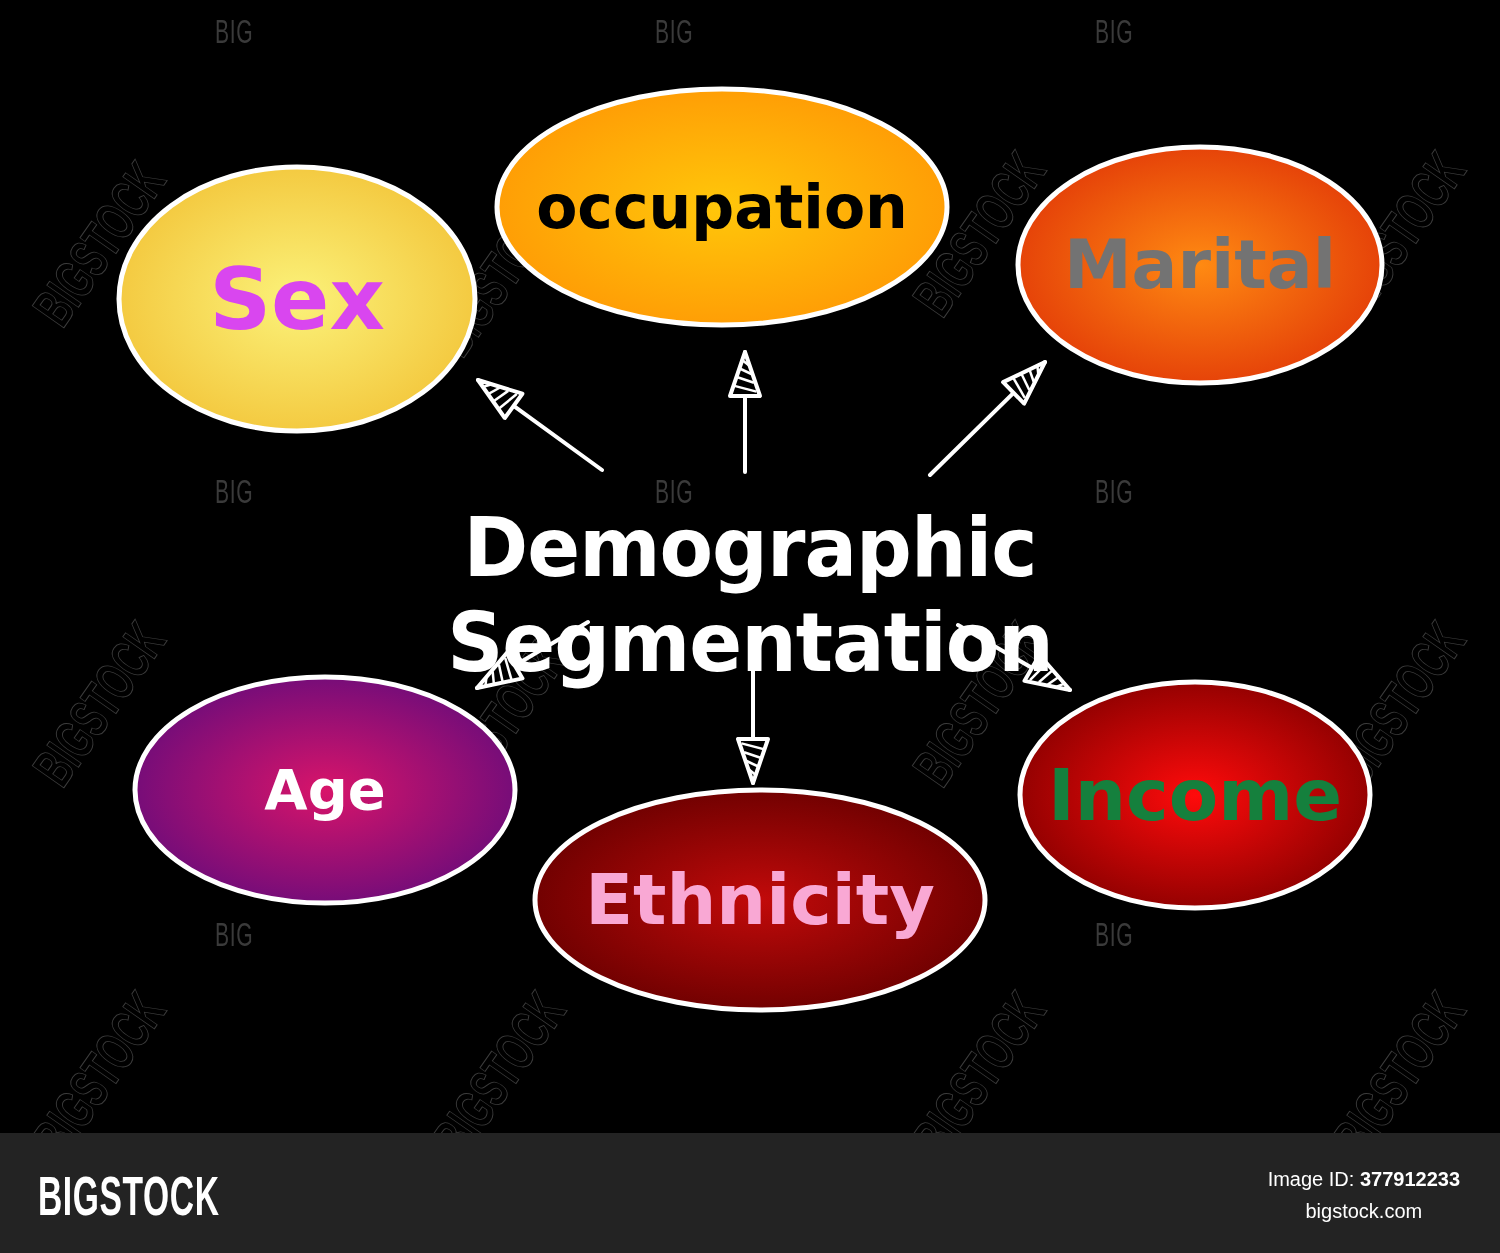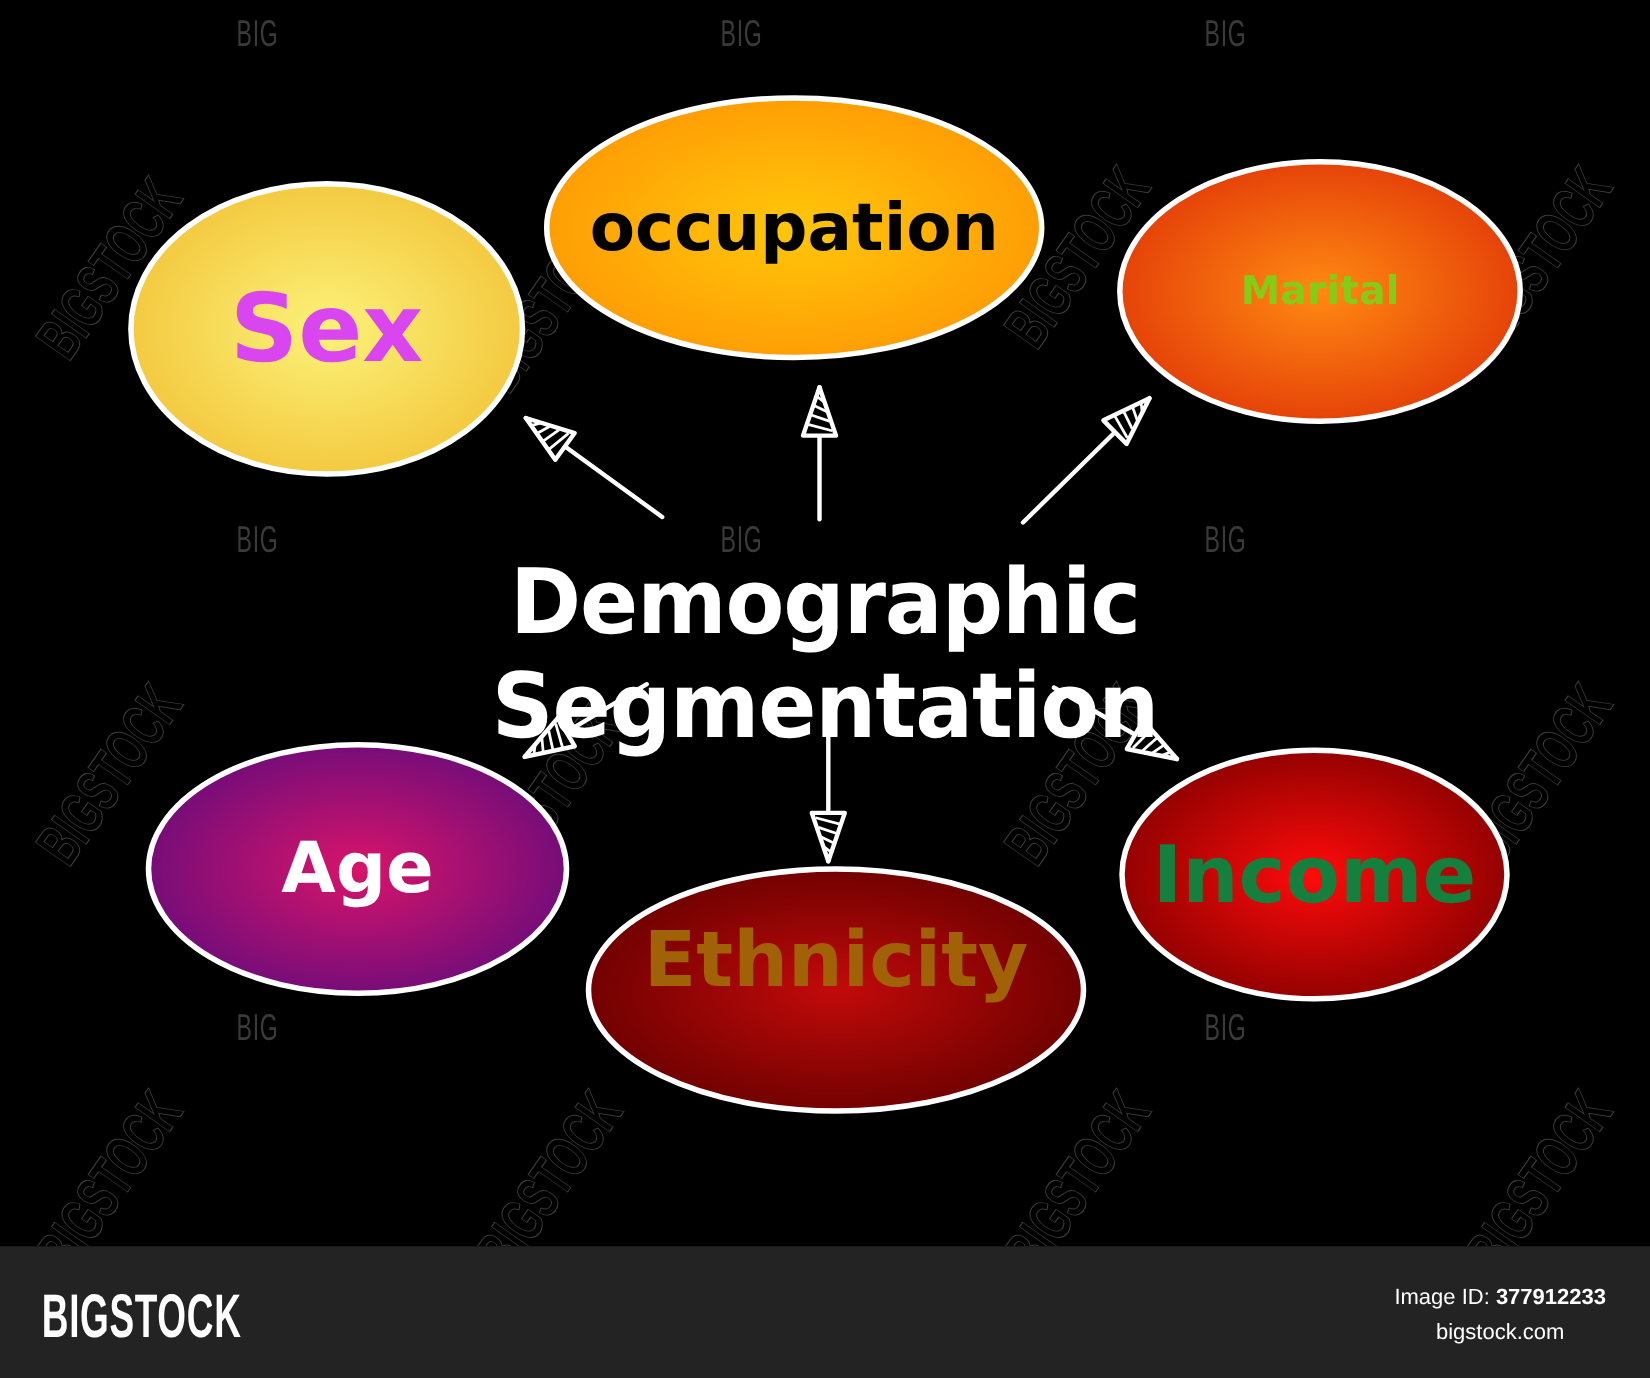--- a/index.html
+++ b/index.html
@@ -123,27 +123,27 @@
         <ellipse cx="1200" cy="265" rx="182" ry="118" fill="url(#grad-marital-status)" stroke="#ffffff" stroke-width="5"></ellipse>
         <ellipse cx="325" cy="790" rx="190" ry="113" fill="url(#grad-age)" stroke="#ffffff" stroke-width="5"></ellipse>
         <ellipse cx="760" cy="900" rx="225" ry="110" fill="url(#grad-ethnicity)" stroke="#ffffff" stroke-width="5"></ellipse>
         <ellipse cx="1195" cy="795" rx="175" ry="113" fill="url(#grad-income)" stroke="#ffffff" stroke-width="5"></ellipse>
       </g>
   </svg>
 
   <div id="label-layer">
       <div class="node-label" style="left: 119px; top: 167px; width: 356px; height: 264px; color: #d946ef; font-size: 86px;">Sex</div>
       <div class="node-label" style="left: 497px; top: 89px; width: 450px; height: 236px; color: rgb(0, 0, 0); font-size: 60px;">occupation</div>
-      <div class="node-label" style="left: 1018px; top: 147px; width: 364px; height: 236px; color: #84cc16; font-size: 36px;">
+      <div class="node-label" style="left: 1018px; top: 147px; width: 364px; height: 236px; color: #737373; font-size: 68px;">
         <div>
           <div>Marital</div>
         </div>
       </div>
-      <div class="node-label" style="left: 135px; top: 677px; width: 380px; height: 226px; color: rgb(255, 255, 255); font-size: 64px;">Age</div>
-      <div class="node-label" style="left: 535px; top: 762px; width: 450px; height: 220px; color: #a16207; font-size: 70px;">Ethnicity</div>
+      <div class="node-label" style="left: 135px; top: 677px; width: 380px; height: 226px; color: rgb(255, 255, 255); font-size: 56px;">Age</div>
+      <div class="node-label" style="left: 535px; top: 790px; width: 450px; height: 220px; color: #f9a8d4; font-size: 70px;">Ethnicity</div>
       <div class="node-label" style="left: 1020px; top: 682px; width: 350px; height: 226px; color: #15803d; font-size: 72px;">Income</div>
     </div>
 
   <div class="title">Demographic Segmentation</div>
 </div>
 
 <div class="footer">
   <div class="logo">BIGSTOCK</div>
   <div class="meta">
     <div>

